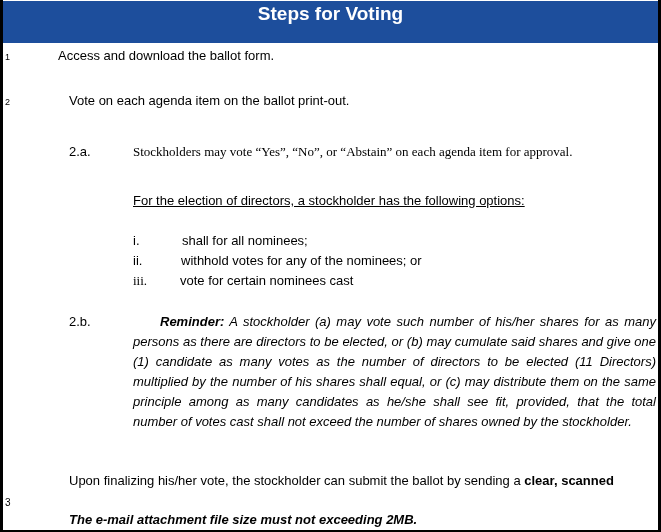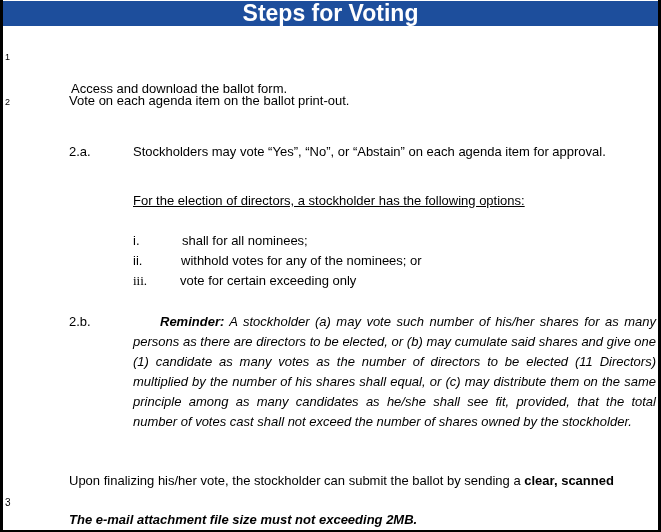--- a/index.html
+++ b/index.html
@@ -1,58 +1,58 @@
 <!DOCTYPE html>
 <html><head>
   <meta charset="utf-8">
   <style>
     html, body { margin: 0; padding: 0; background: #ffffff; }
     body { width: 661px; height: 532px; position: relative; overflow: hidden;
            font-family: "Liberation Sans", sans-serif; color: #000; }
     .frame { position: absolute; left: 0; top: 0; width: 661px; height: 532px;
              box-sizing: border-box; border-left: 3px solid #000; border-right: 3px solid #000;
              border-bottom: 2px solid #000; }
-    .header { position: absolute; left: 3px; top: 1px; width: 655px; height: 25px;
+    .header { position: absolute; left: 3px; top: 1px; width: 655px; height: 42px;
               background: #1d4e9c; color: #fff; text-align: center;
-              font-weight: bold; font-size: 23px; line-height: 25px; }
+              font-weight: bold; font-size: 19px; line-height: 25px; }
     .t { position: absolute; font-size: 13px; line-height: 20px; white-space: nowrap; }
     .num { position: absolute; font-size: 9px; line-height: 12px; left: 5px; }
     .para { position: absolute; left: 133px; top: 312px; width: 523px;
             font-size: 13px; line-height: 20px; font-style: italic; text-align: justify;
             text-align-last: left; }
     .para b { font-weight: bold; font-style: italic; margin-left: 27px; }
     .bold { font-weight: bold; text-align: right; }
     .bi { font-weight: bold; font-style: italic; }
   </style>
 </head>
 <body>
 
 <div class="frame"></div>
 
 <div class="header">Steps for Voting</div>
 
 <span class="num" style="top:51px;">1</span>
-<span class="t" style="left:71px; top:46px;margin-top:33px;">Access and download the ballot form.</span>
+<span class="t" style="left:58px; top:46px;">Access and download the ballot form.</span>
 
 <span class="num" style="top:96px;">2</span>
 <span class="t" style="left:69px; top:91px;">Vote on each agenda item on the ballot print-out.</span>
 
 <span class="t" style="left:69px; top:142px;">2.a.</span>
-<span class="t" style="left:133px; top:142px;">Stockholders may vote “Yes”, “No”, or “Abstain” on each agenda item for approval.</span>
+<span class="t" style="left:133px; top:142px;font-family:Liberation Serif, serif;">Stockholders may vote “Yes”, “No”, or “Abstain” on each agenda item for approval.</span>
 
 <span class="t" style="left:133px; top:191px;text-decoration:underline;">For the election of directors, a stockholder has the following options:</span>
 
 <span class="t" style="left:133px; top:231px;">i.</span>
 <span class="t" style="left:182px; top:231px;">shall for all nominees;</span>
 
 <span class="t" style="left:133px; top:251px;">ii.</span>
 <span class="t" style="left:181px; top:251px;">withhold votes for any of the nominees; or</span>
 
 <span class="t" style="left:133px; top:271px;font-family:Liberation Serif, serif;">iii.</span>
-<span class="t" style="left:180px; top:271px;">vote for certain exceeding only</span>
+<span class="t" style="left:180px; top:271px;">vote for certain nominees cast</span>
 
 <span class="t" style="left:69px; top:312px;">2.b.</span>
 <div class="para"><b>Reminder:</b> <span>A stockholder (a) may vote such number of his/her shares for as many persons as there are directors to be elected, or (b) may cumulate said shares and give one (1) candidate as many votes as the number of directors to be elected (11 Directors) multiplied by the number of his shares shall equal, or (c) may distribute them on the same principle among as many candidates as he/she shall see fit, provided, that the total number of votes cast shall not exceed the number of shares owned by the stockholder.</span></div>
 
 <span class="t" style="left:69px; top:471px;"><span>Upon finalizing his/her vote, the stockholder can submit the ballot by sending a </span><span class="bold">clear, scanned</span></span>
 
 <span class="num" style="top:497px; font-size:10px;">3</span>
 
 <span class="t bi" style="left:69px; top:510px;">The e-mail attachment file size must not exceeding 2MB.</span>
 

